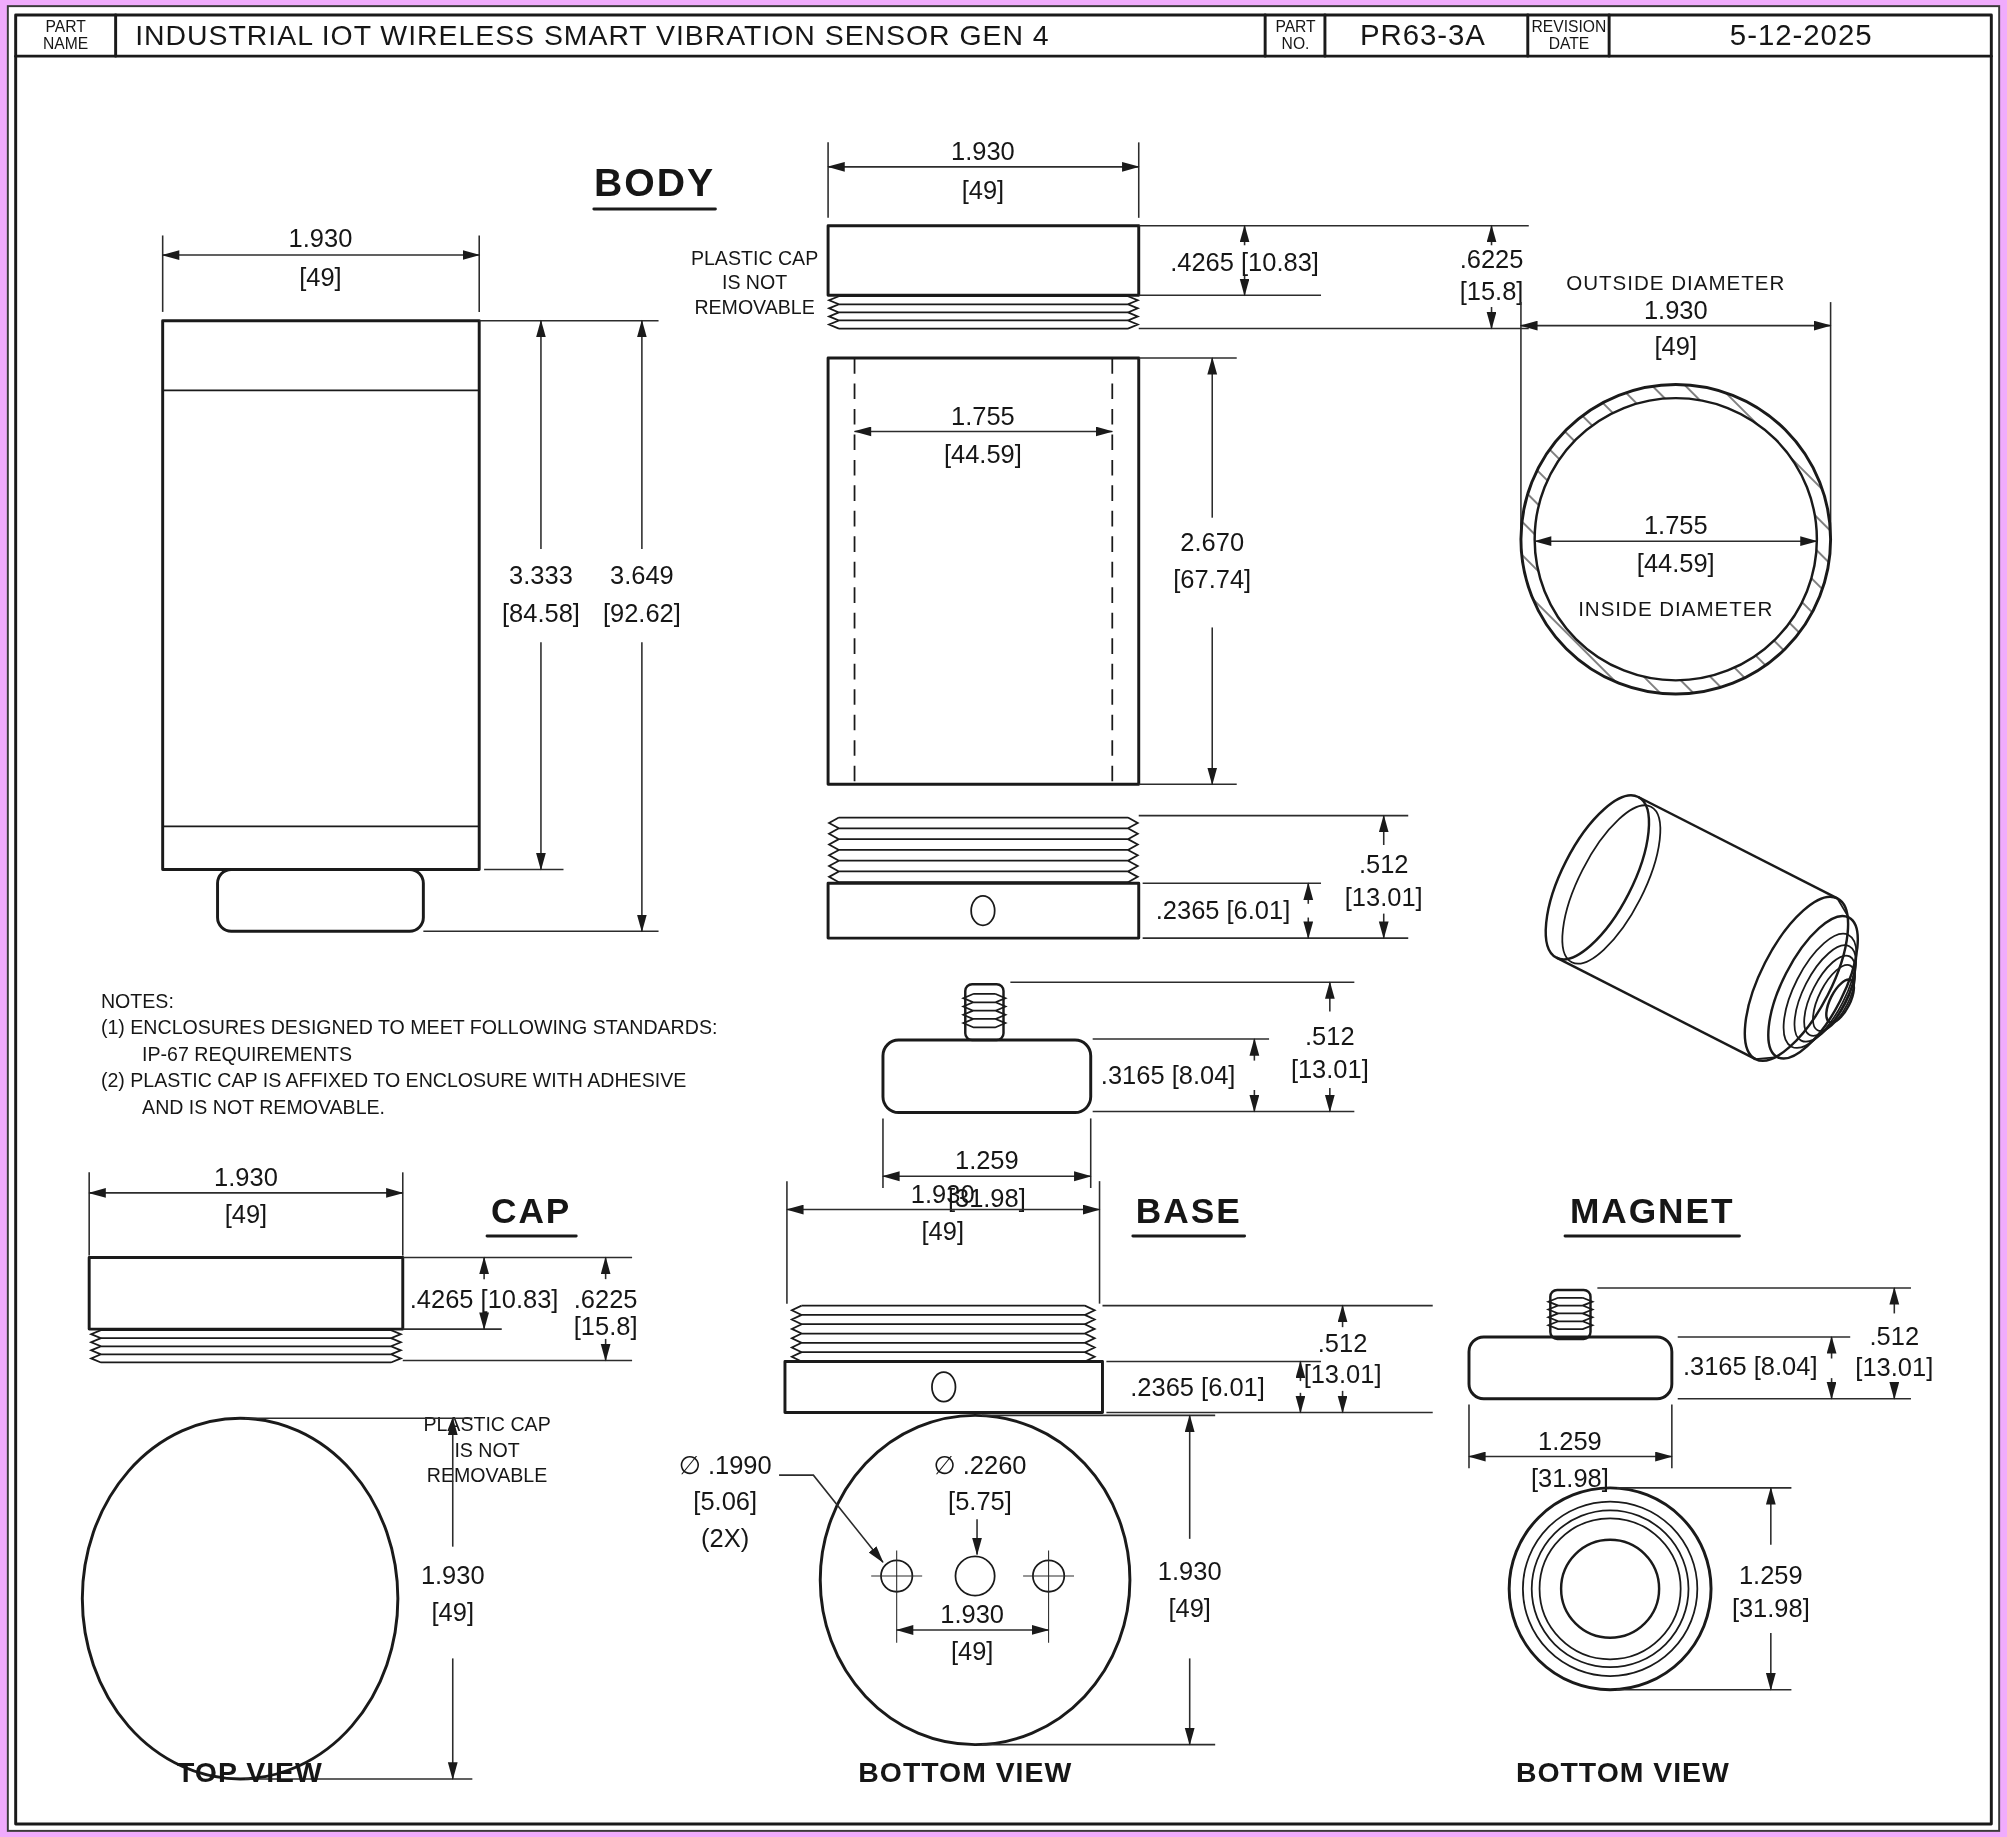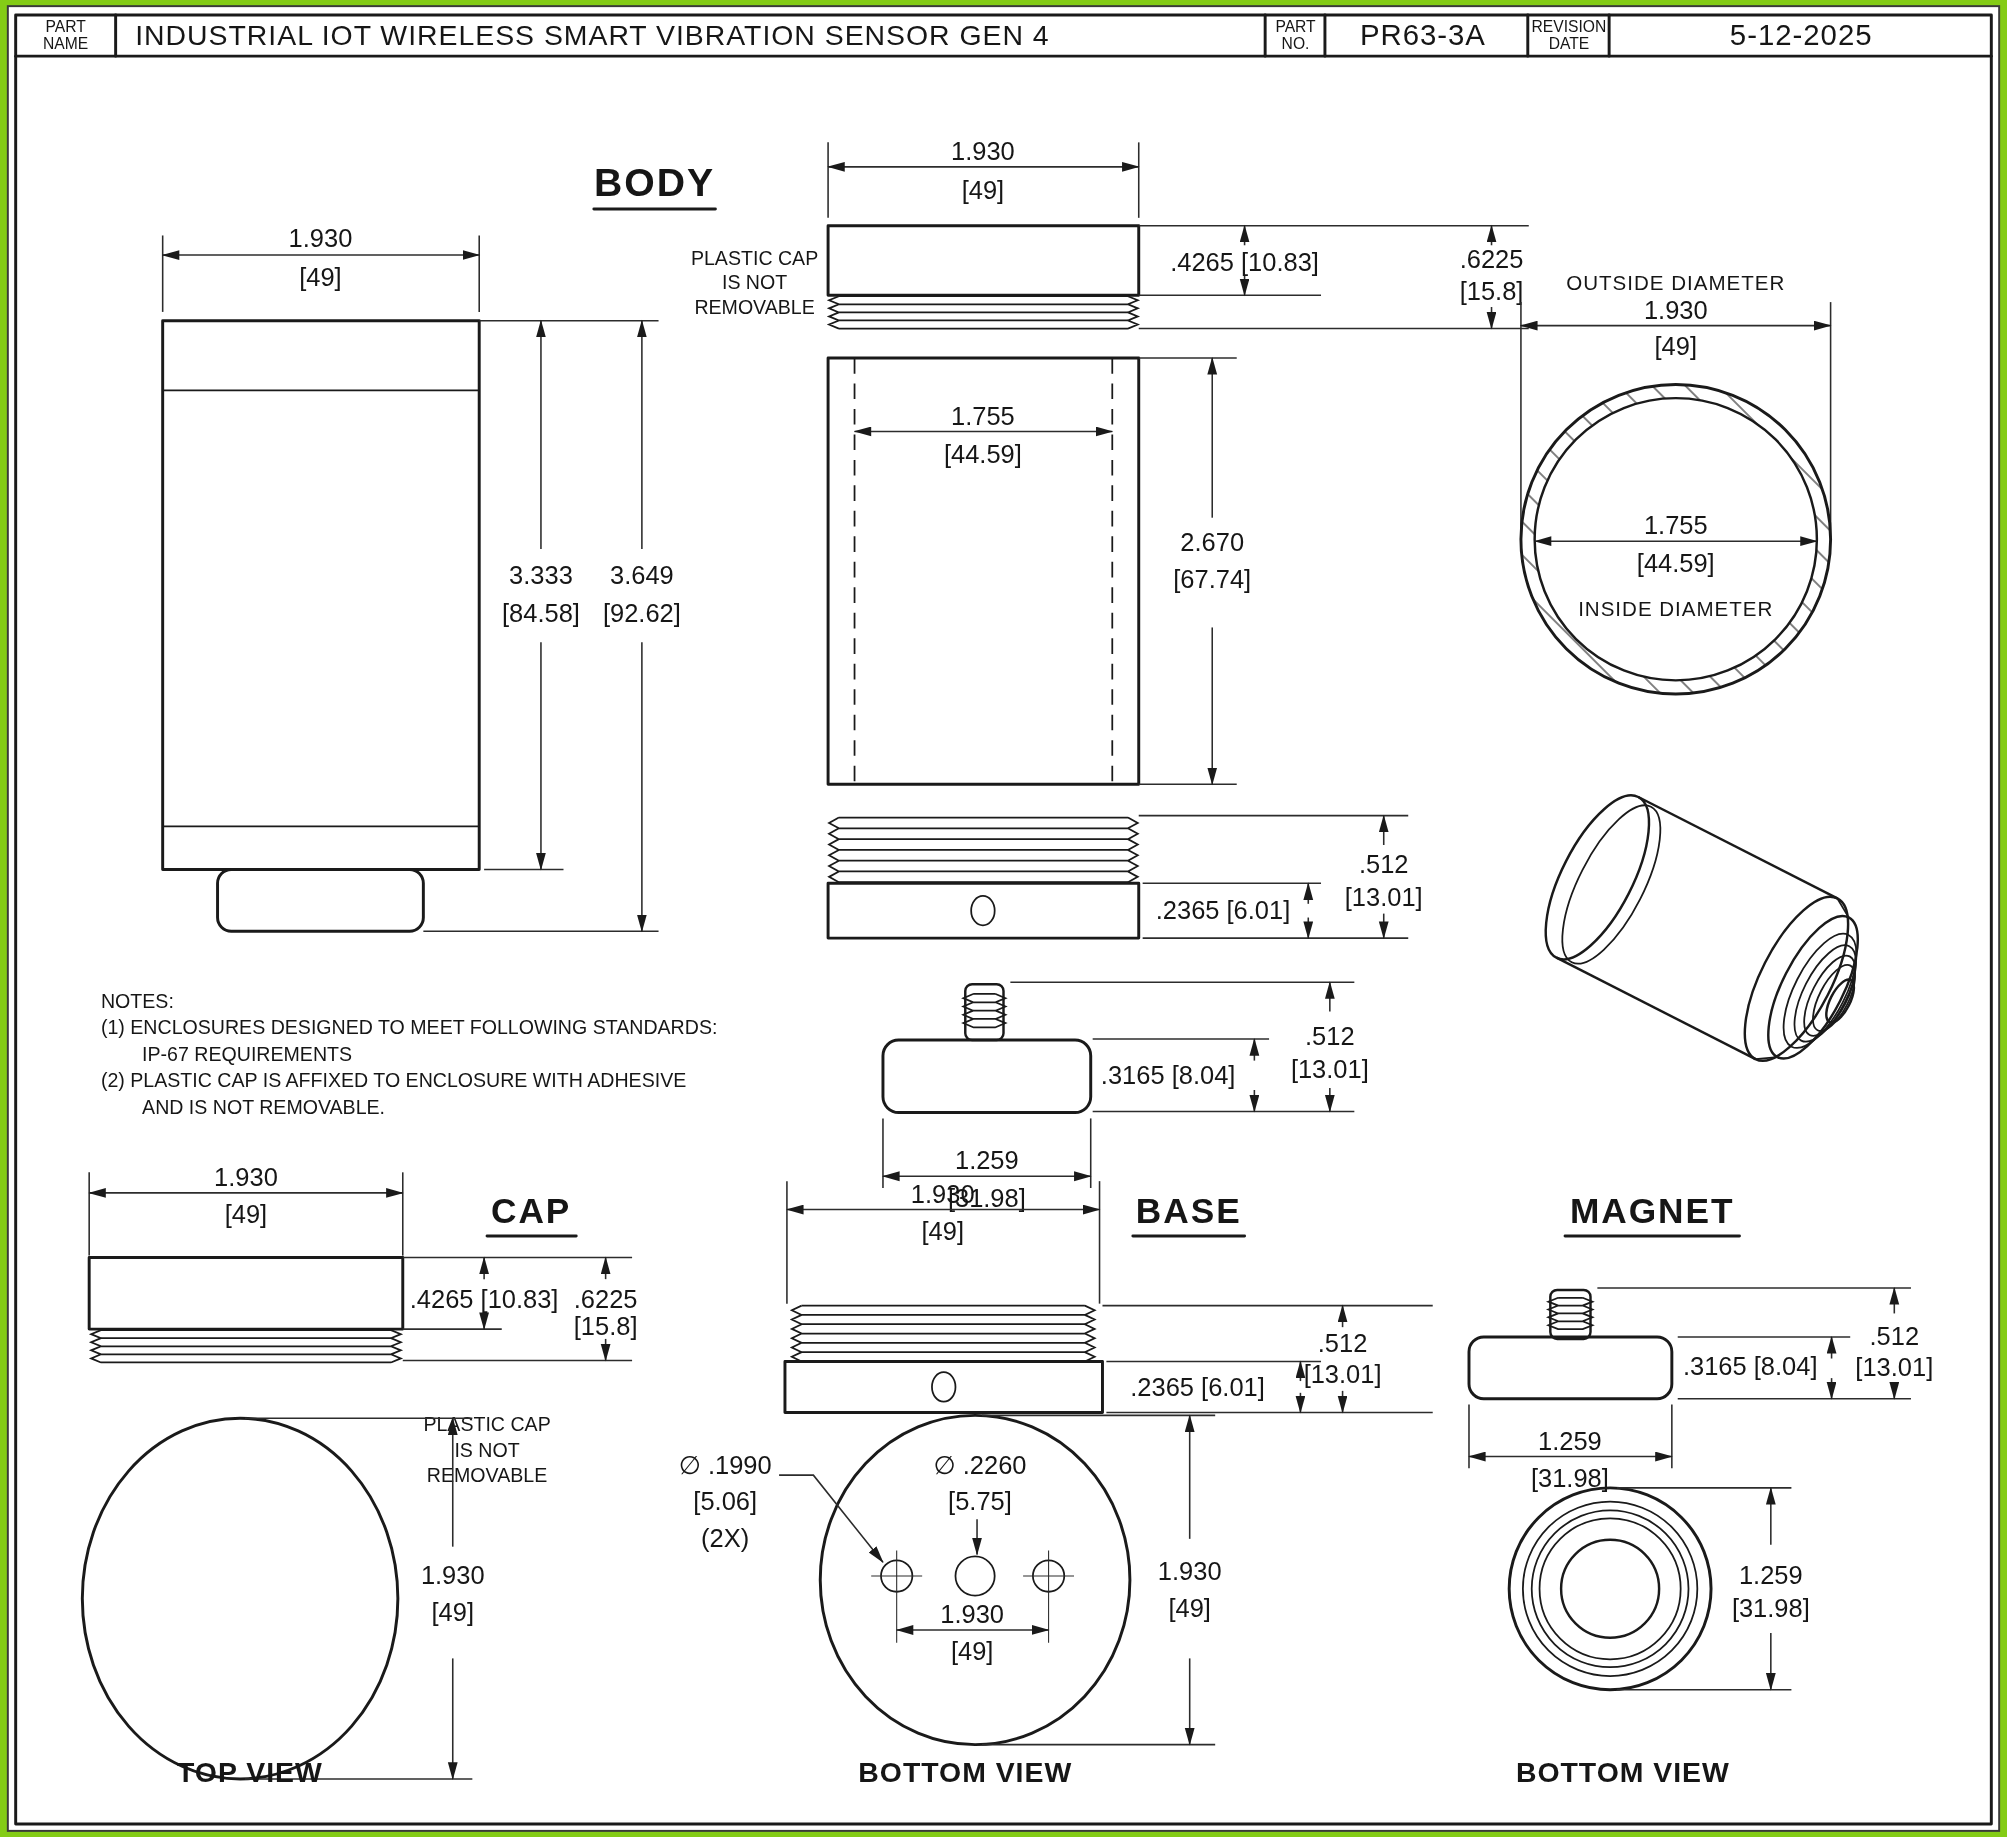--- a/index.html
+++ b/index.html
@@ -1,16 +1,16 @@
 <!DOCTYPE html>
 <html><head>
 <meta charset="utf-8">
 <style>
   html,body{margin:0;padding:0;background:#e9e9e7;}
-  #sheet{position:relative;width:2007px;height:1838px;background:#84cc16;
+  #sheet{position:relative;width:2007px;height:1838px;background:#f0abfc;
          font-family:"Liberation Sans",sans-serif;}
   svg{position:absolute;left:0;top:0;}
   
   .o3{stroke:#1a1a1a;stroke-width:3;fill:none;stroke-linejoin:round;stroke-linecap:round;}
   .o25{stroke:#1a1a1a;stroke-width:2.5;fill:none;stroke-linejoin:round;}
   .t2{stroke:#1a1a1a;stroke-width:1.8;fill:none;}
   
   .d{stroke:#2c2c2c;stroke-width:1.6;fill:none;}
   .thin{stroke:#2c2c2c;stroke-width:1.1;fill:none;}
   .dash{stroke:#1a1a1a;stroke-width:1.8;fill:none;stroke-dasharray:16 10;}

